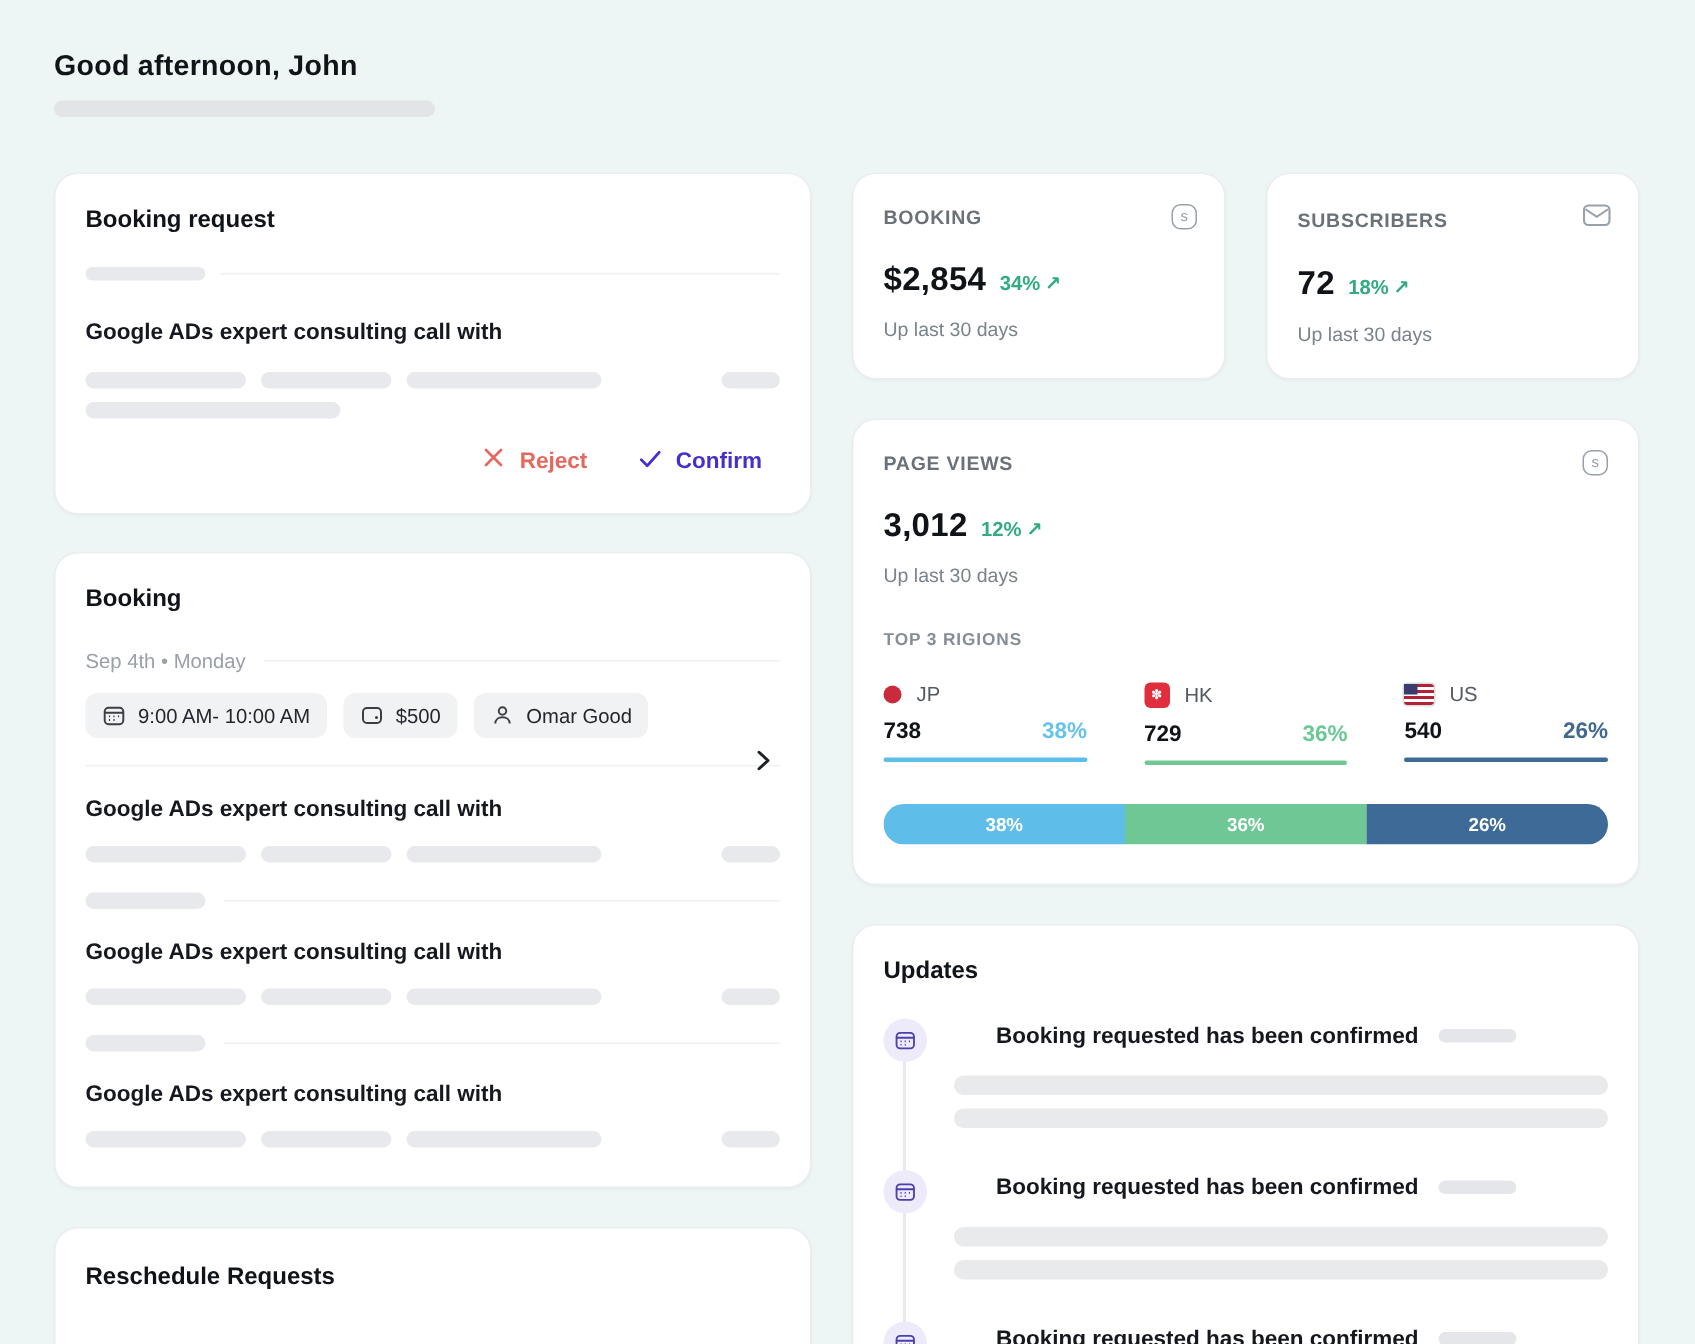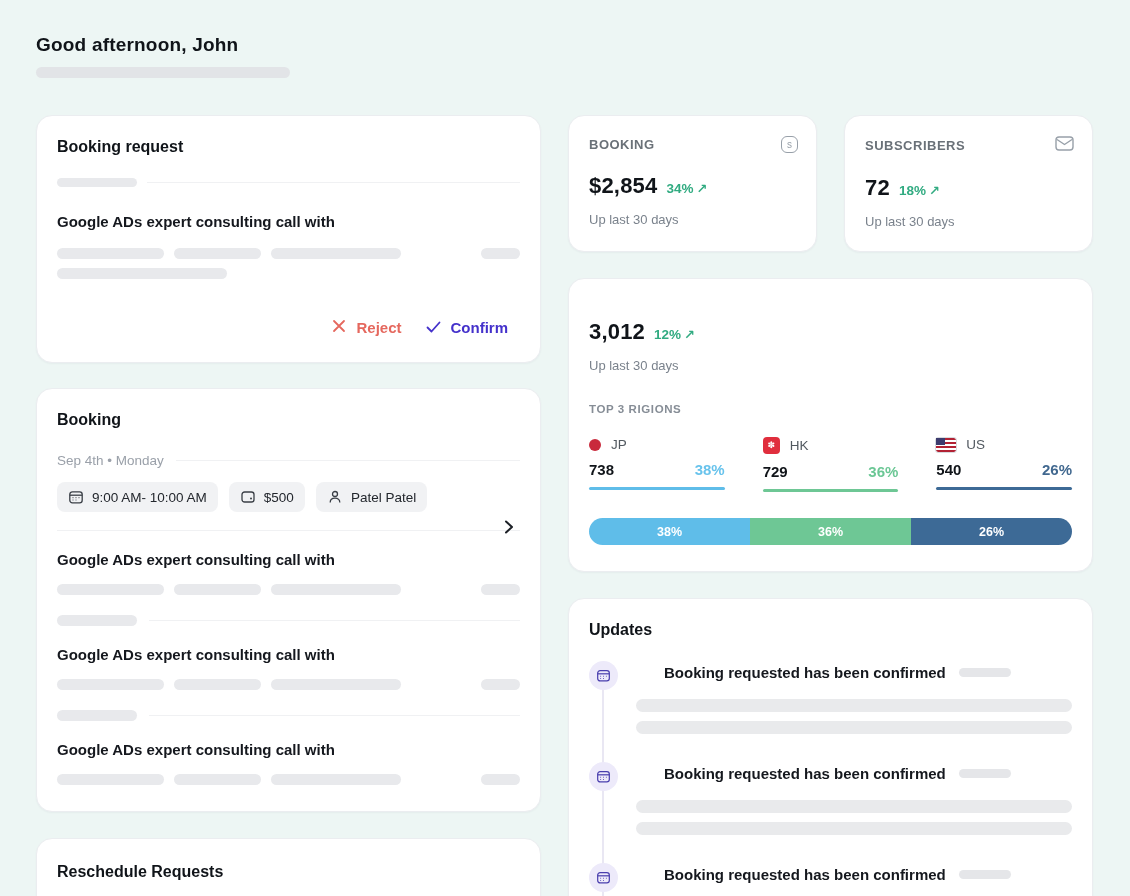--- a/index.html
+++ b/index.html
@@ -31,21 +31,21 @@
   .hline { flex:1; height:1px; background:#f0f1f3; }
 
   
   .card-pad { padding:22px 20px 26px; }
   .card-title { font-size:16px; font-weight:700; color:#101419; }
   .skel-divider-row { display:flex; align-items:center; gap:10px; margin-top:22px; }
   .item-title { font-size:15px; font-weight:700; color:#15181e; margin-top:26px; }
   .pills-row { display:flex; align-items:center; gap:10px; margin-top:18px; }
   .pill-right { margin-left:auto; }
   .pill2-row { margin-top:9px; }
-  .actions { display:flex; justify-content:flex-end; align-items:center; gap:24px; margin-top:40px; padding-right:12px; }
+  .actions { display:flex; justify-content:flex-end; align-items:center; gap:34px; margin-top:19px; padding-right:12px; }
   .action { display:inline-flex; align-items:center; gap:10px; background:none; border:none; cursor:pointer;
             font-family:inherit; font-size:15px; font-weight:600; }
   .action.reject  { color:#e5685e; }
   .action.confirm { color:#4431cb; font-weight:700;text-align:center; }
 
   
   .date-row { display:flex; align-items:center; gap:12px; margin-top:24px; }
   .date-label { font-size:13.5px; color:#9aa0a9; white-space:nowrap; }
   .entry { position:relative; }
   .entry-title { font-size:15px; font-weight:700; color:#15181e; padding-right:34px; margin-top:20px; }
@@ -201,21 +201,21 @@
               </span>
               <span>$500</span>
             </span>
             <span class="chip">
               <span>
                 <svg width="16" height="16" viewBox="0 0 16 16" fill="none" stroke="#3a3f46" stroke-width="1.3">
                   <circle cx="8" cy="5" r="2.5"></circle>
                   <path d="M3.2 13.4 c0-2.6 2.1-4.2 4.8-4.2 s4.8 1.6 4.8 4.2"></path>
                 </svg>
               </span>
-              <span>Patel Patel</span>
+              <span>Omar Good</span>
             </span>
           </div>
         </div>
         <div class="divider"></div>
 
         <div class="entry">
           <div class="entry-title">Google ADs expert consulting call with</div>
           <div class="pills-row" style="margin-top:16px">
             <div class="skel" style="width:107px"></div>
             <div class="skel" style="width:87px"></div>
@@ -286,20 +286,24 @@
           </div>
           <div class="value-row">
             <span class="stat-value">72</span>
             <span class="delta"><span>18%</span><span class="trend-arrow"></span></span>
           </div>
           <div class="stat-sub">Up last 30 days</div>
         </div>
       </div>
 
       <div class="card pv-card">
+        <div class="stat-head">
+          <span class="stat-label">PAGE VIEWS</span>
+          <span class="icon-squircle"></span>
+        </div>
         <div class="value-row">
           <span class="stat-value">3,012</span>
           <span class="delta"><span>12%</span><span class="trend-arrow"></span></span>
         </div>
         <div class="stat-sub">Up last 30 days</div>
 
         <div class="regions-title">TOP 3 RIGIONS</div>
 
         <div class="regions">
           <div class="region">

